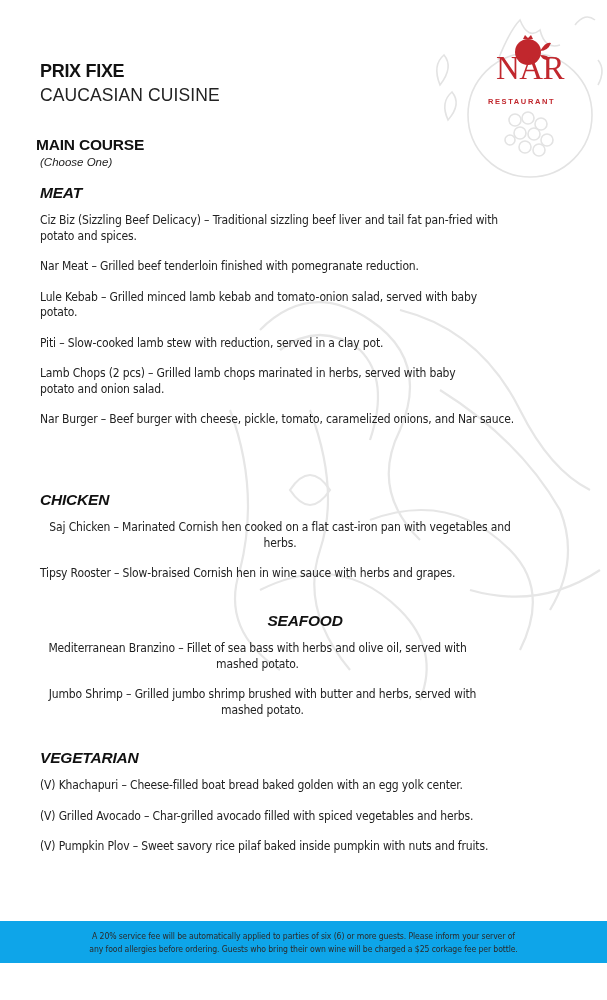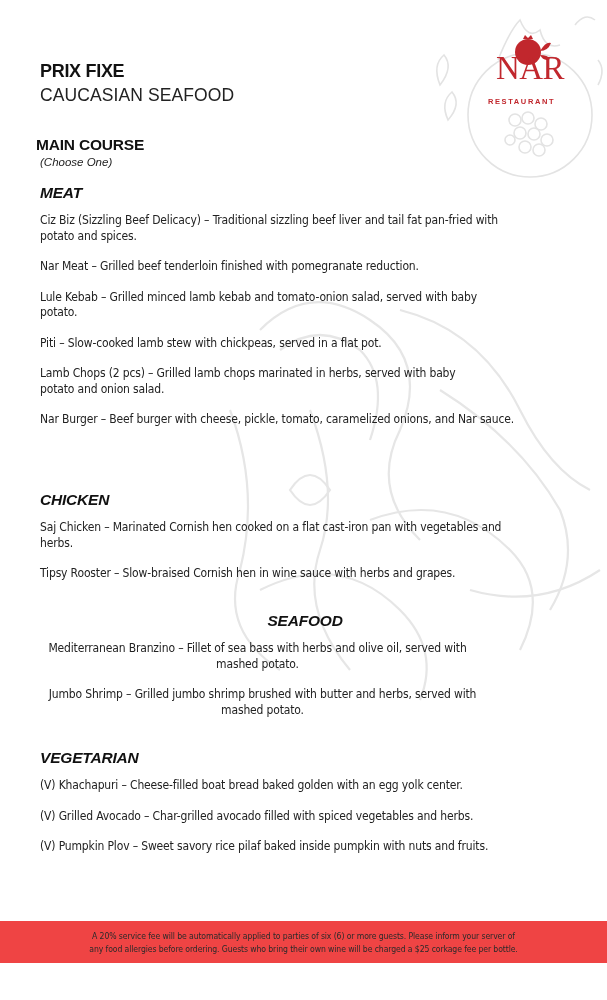--- a/index.html
+++ b/index.html
@@ -48,21 +48,21 @@
     font-size:33px; line-height:30px; color:#c1272d; letter-spacing:-0.5px;
   }
   .logo .sub {
     position:absolute; left:0; top:64px; width:84px; text-align:left;
     font-family:"Liberation Sans",sans-serif; font-weight:700; font-size:7.5px;
     letter-spacing:1.6px; color:#c1272d; line-height:9px;
   }
   .logo svg { position:absolute; left:24px; top:0; }
   .footer {
     position:absolute; left:0; top:921px; width:607px; height:42px;
-    background:#ef4444; box-sizing:border-box; padding-top:9px; text-align:center;
+    background:#0ea5e9; box-sizing:border-box; padding-top:9px; text-align:center;
   }
   .footer p {
     margin:0 auto; width:520px; font-size:8.6px; line-height:12.5px; color:#2a2a2a;
     font-family:"DejaVu Sans Condensed","DejaVu Sans",sans-serif; letter-spacing:-0.1px;
   }
 </style>
 </head>
 <body>
 
 <div class="wm" style="left:420px;top:0;">
@@ -94,49 +94,49 @@
     <path d="M180 20 Q260 40 300 120 Q330 180 370 200"></path>
     <path d="M220 100 Q300 150 340 220 Q360 270 330 320"></path>
     <path d="M150 230 Q230 200 290 260 Q330 300 300 360"></path>
     <path d="M40 300 Q120 260 180 320 Q220 360 200 410"></path>
     <path d="M250 300 Q320 320 380 280"></path>
     <path d="M70 200 q20 -30 40 0 q-20 30 -40 0z"></path>
   </svg>
 </div>
 
 <h1 class="title">PRIX FIXE</h1>
-<h2 class="subtitle">CAUCASIAN SEAFOOD</h2>
+<h2 class="subtitle">CAUCASIAN CUISINE</h2>
 
 <div class="logo">
   <svg width="40" height="34" viewBox="0 0 40 34">
     <circle cx="16" cy="19" r="13" fill="#c1272d"></circle>
     <path d="M11 6 L13 2 L16 5 L19 2 L21 6 Z" fill="#c1272d"></path>
     <path d="M28 18 Q34 8 39 10 Q36 18 28 18z" fill="#c1272d"></path>
     <path d="M28 22 Q36 22 38 26 Q32 29 28 22z" fill="#c1272d"></path>
   </svg>
   <div class="word">NAR</div>
   <div class="sub">RESTAURANT</div>
 </div>
 
 <h2 class="course">MAIN COURSE</h2>
 <div class="course-note">(Choose One)</div>
 
 <div class="section" style="top:184px;">
   <h3>MEAT</h3>
   <p class="item" style="width:475px;"><span>Ciz Biz (Sizzling Beef Delicacy)</span><span> – </span><span>Traditional sizzling beef liver and tail fat pan-fried with potato and spices.</span></p>
   <p class="item"><span>Nar Meat</span><span> – </span><span>Grilled beef tenderloin finished with pomegranate reduction.</span></p>
   <p class="item" style="width:450px;"><span>Lule Kebab</span><span> – </span><span>Grilled minced lamb kebab and tomato-onion salad, served with baby potato.</span></p>
-  <p class="item"><span>Piti</span><span> – </span><span>Slow-cooked lamb stew with chickpeas, served in a flat pot.</span></p>
+  <p class="item"><span>Piti</span><span> – </span><span>Slow-cooked lamb stew with reduction, served in a clay pot.</span></p>
   <p class="item" style="width:425px;"><span>Lamb Chops (2 pcs)</span><span> – </span><span>Grilled lamb chops marinated in herbs, served with baby potato and onion salad.</span></p>
   <p class="item"><span>Nar Burger</span><span> – </span><span>Beef burger with cheese, pickle, tomato, caramelized onions, and Nar sauce.</span></p>
 </div>
 
 <div class="section" style="top:491px;">
   <h3>CHICKEN</h3>
-  <p class="item" style="width:480px;"><span>Saj Chicken</span><span> – </span><span>Marinated Cornish hen cooked on a flat cast-iron pan with vegetables and herbs.</span></p>
+  <p class="item" style="width:480px;text-align:center;"><span>Saj Chicken</span><span> – </span><span>Marinated Cornish hen cooked on a flat cast-iron pan with vegetables and herbs.</span></p>
   <p class="item"><span>Tipsy Rooster</span><span> – </span><span>Slow-braised Cornish hen in wine sauce with herbs and grapes.</span></p>
 </div>
 
 <div class="section" style="top:612px;text-align:center;">
   <h3>SEAFOOD</h3>
   <p class="item" style="width:435px;"><span>Mediterranean Branzino</span><span> – </span><span>Fillet of sea bass with herbs and olive oil, served with mashed potato.</span></p>
   <p class="item" style="width:445px;"><span>Jumbo Shrimp</span><span> – </span><span>Grilled jumbo shrimp brushed with butter and herbs, served with mashed potato.</span></p>
 </div>
 
 <div class="section" style="top:749px;">

